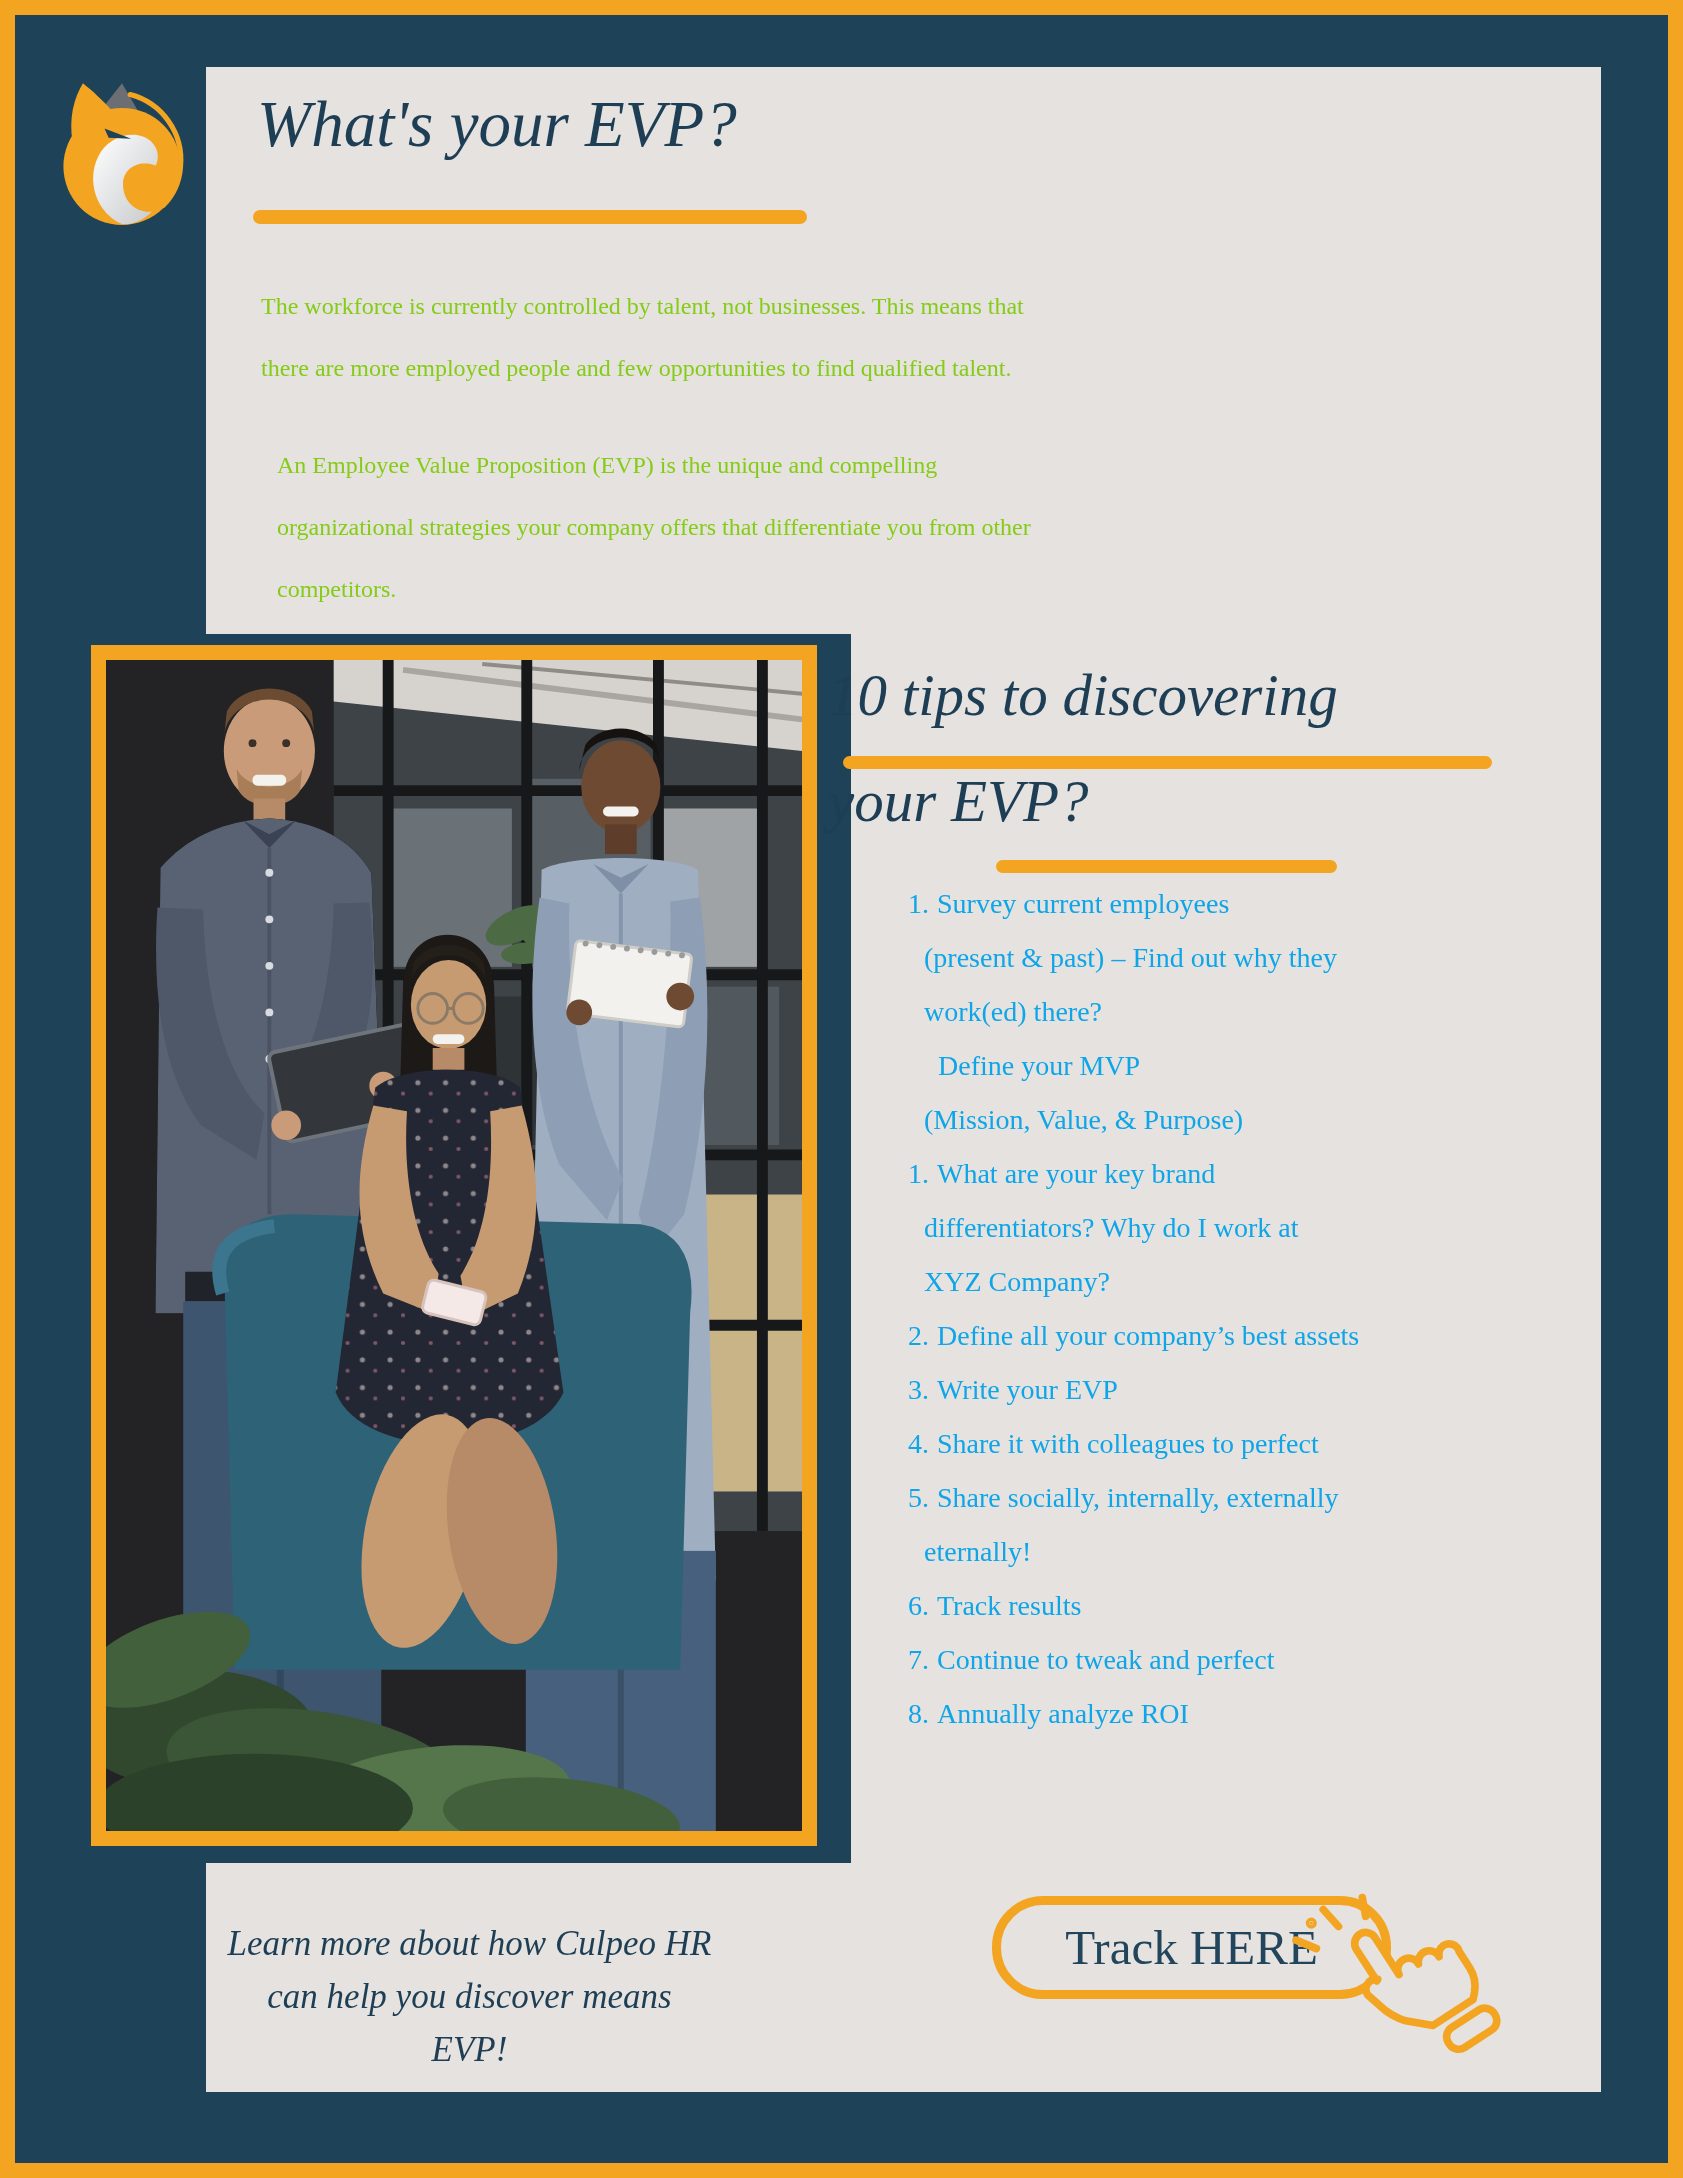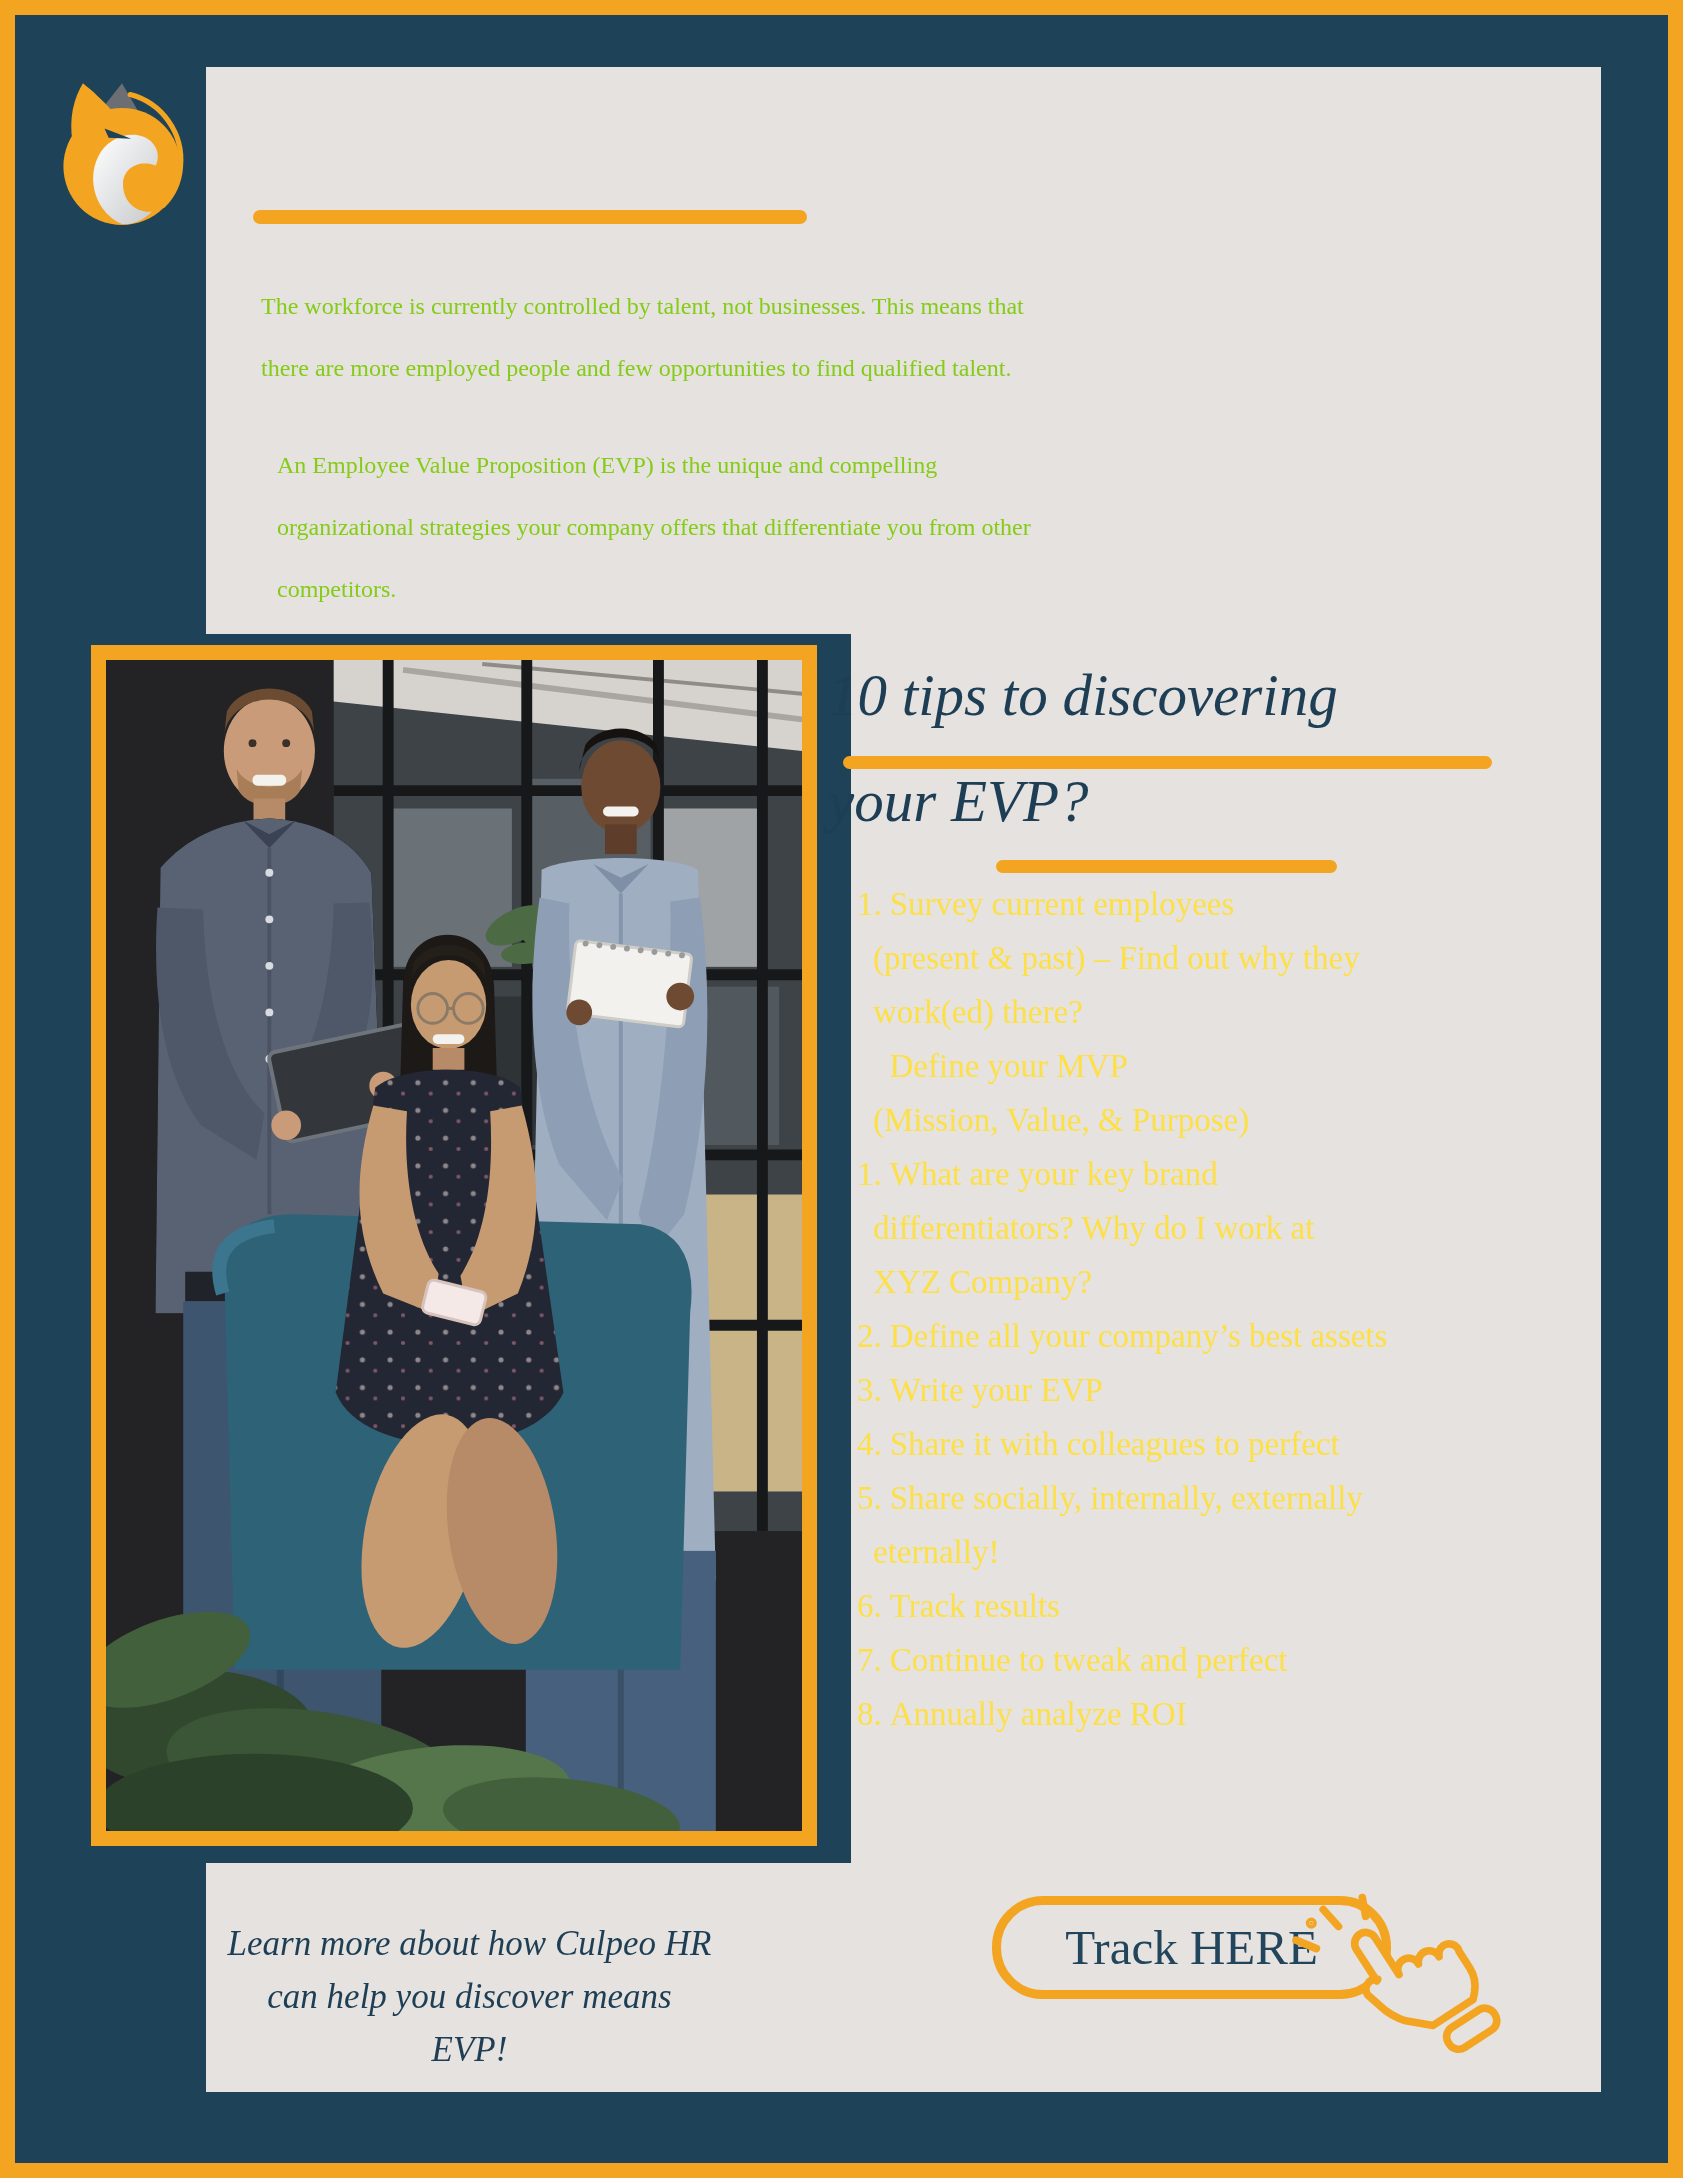--- a/index.html
+++ b/index.html
@@ -17,21 +17,21 @@
   .para.p1{left:261px;top:275px;}
   .para.p2{left:261px;top:434px;margin-left:16px;}
 
   .tips-h{position:absolute;left:828px;width:677px;font-size:59px;
           font-style:italic;color:#1D3E54;z-index:5;}
   .tips-h.l1{top:661px;}
   .tips-h.l2{top:767px;}
   .rule.tips-u1{left:843px;top:756px;width:649px;height:13px;}
   .rule.tips-u2{left:996px;top:860px;width:341px;height:13px;}
 
-  .tips-list{position:absolute;left:857px;top:877px;width:614px;font-size:33px;color:#fde047;z-index:5;}
+  .tips-list{position:absolute;left:908px;top:877px;width:614px;font-size:28px;color:#0ea5e9;z-index:5;}
   .tip-item{margin:0;}
   .tip-item .tl{line-height:54px;white-space:pre-wrap;}
   .tip-item .num{margin-right:8px;}
   .tip-item .cont{margin-left:16px;}
   .tip-item.indent-lg .cont{}
 
   .photo-shadow{position:absolute;left:65px;top:634px;width:786px;height:1229px;background:#1E4257;z-index:2;}
   .photo-frame{position:absolute;left:91px;top:645px;width:726px;height:1201px;background:#F3A522;z-index:3;}
   .photo-frame .photo{position:absolute;inset:15px;overflow:hidden;background:#2A2A2C;}
   .photo svg{display:block;width:100%;height:100%;}
@@ -62,20 +62,21 @@
       </linearGradient>
     </defs>
     <polygon points="72,16 94,54 50,44" fill="#6B6E72"></polygon>
     <path d="M34,16 C54,32 72,52 76,62 L24,74 C20,50 25,31 34,16 Z" fill="#F3A522"></path>
     <circle cx="72" cy="97" r="57" fill="#F3A522"></circle>
     <path d="M80,27 A66,66 0 0 1 129,97 A60,60 0 0 1 112,135" stroke="#F3A522" stroke-width="5" fill="none" stroke-linecap="round"></path>
     <path d="M72,153 C47,142 37,111 49,87 C57,70 78,62 93,68 C105,73 110,85 105,96 C89,90 73,98 73,114 C73,130 84,142 101,141 C93,149 83,154 72,153 Z" fill="url(#tailGrad)"></path>
     <polygon points="55,60 81,70 59,69" fill="#1E4257"></polygon>
   </svg>
 
+  <div class="title">What's your EVP?</div>
   <div class="rule title-u"></div>
 
   <div class="para p1">
       <div class="line">The workforce is currently controlled by talent, not businesses. This means that</div>
       <div class="line">there are more employed people and few opportunities to find qualified talent.</div>
     </div>
   <div class="para p2">
       <div class="line">An Employee Value Proposition (EVP) is the unique and compelling</div>
       <div class="line">organizational strategies your company offers that differentiate you from other</div>
       <div class="line">competitors.</div>

